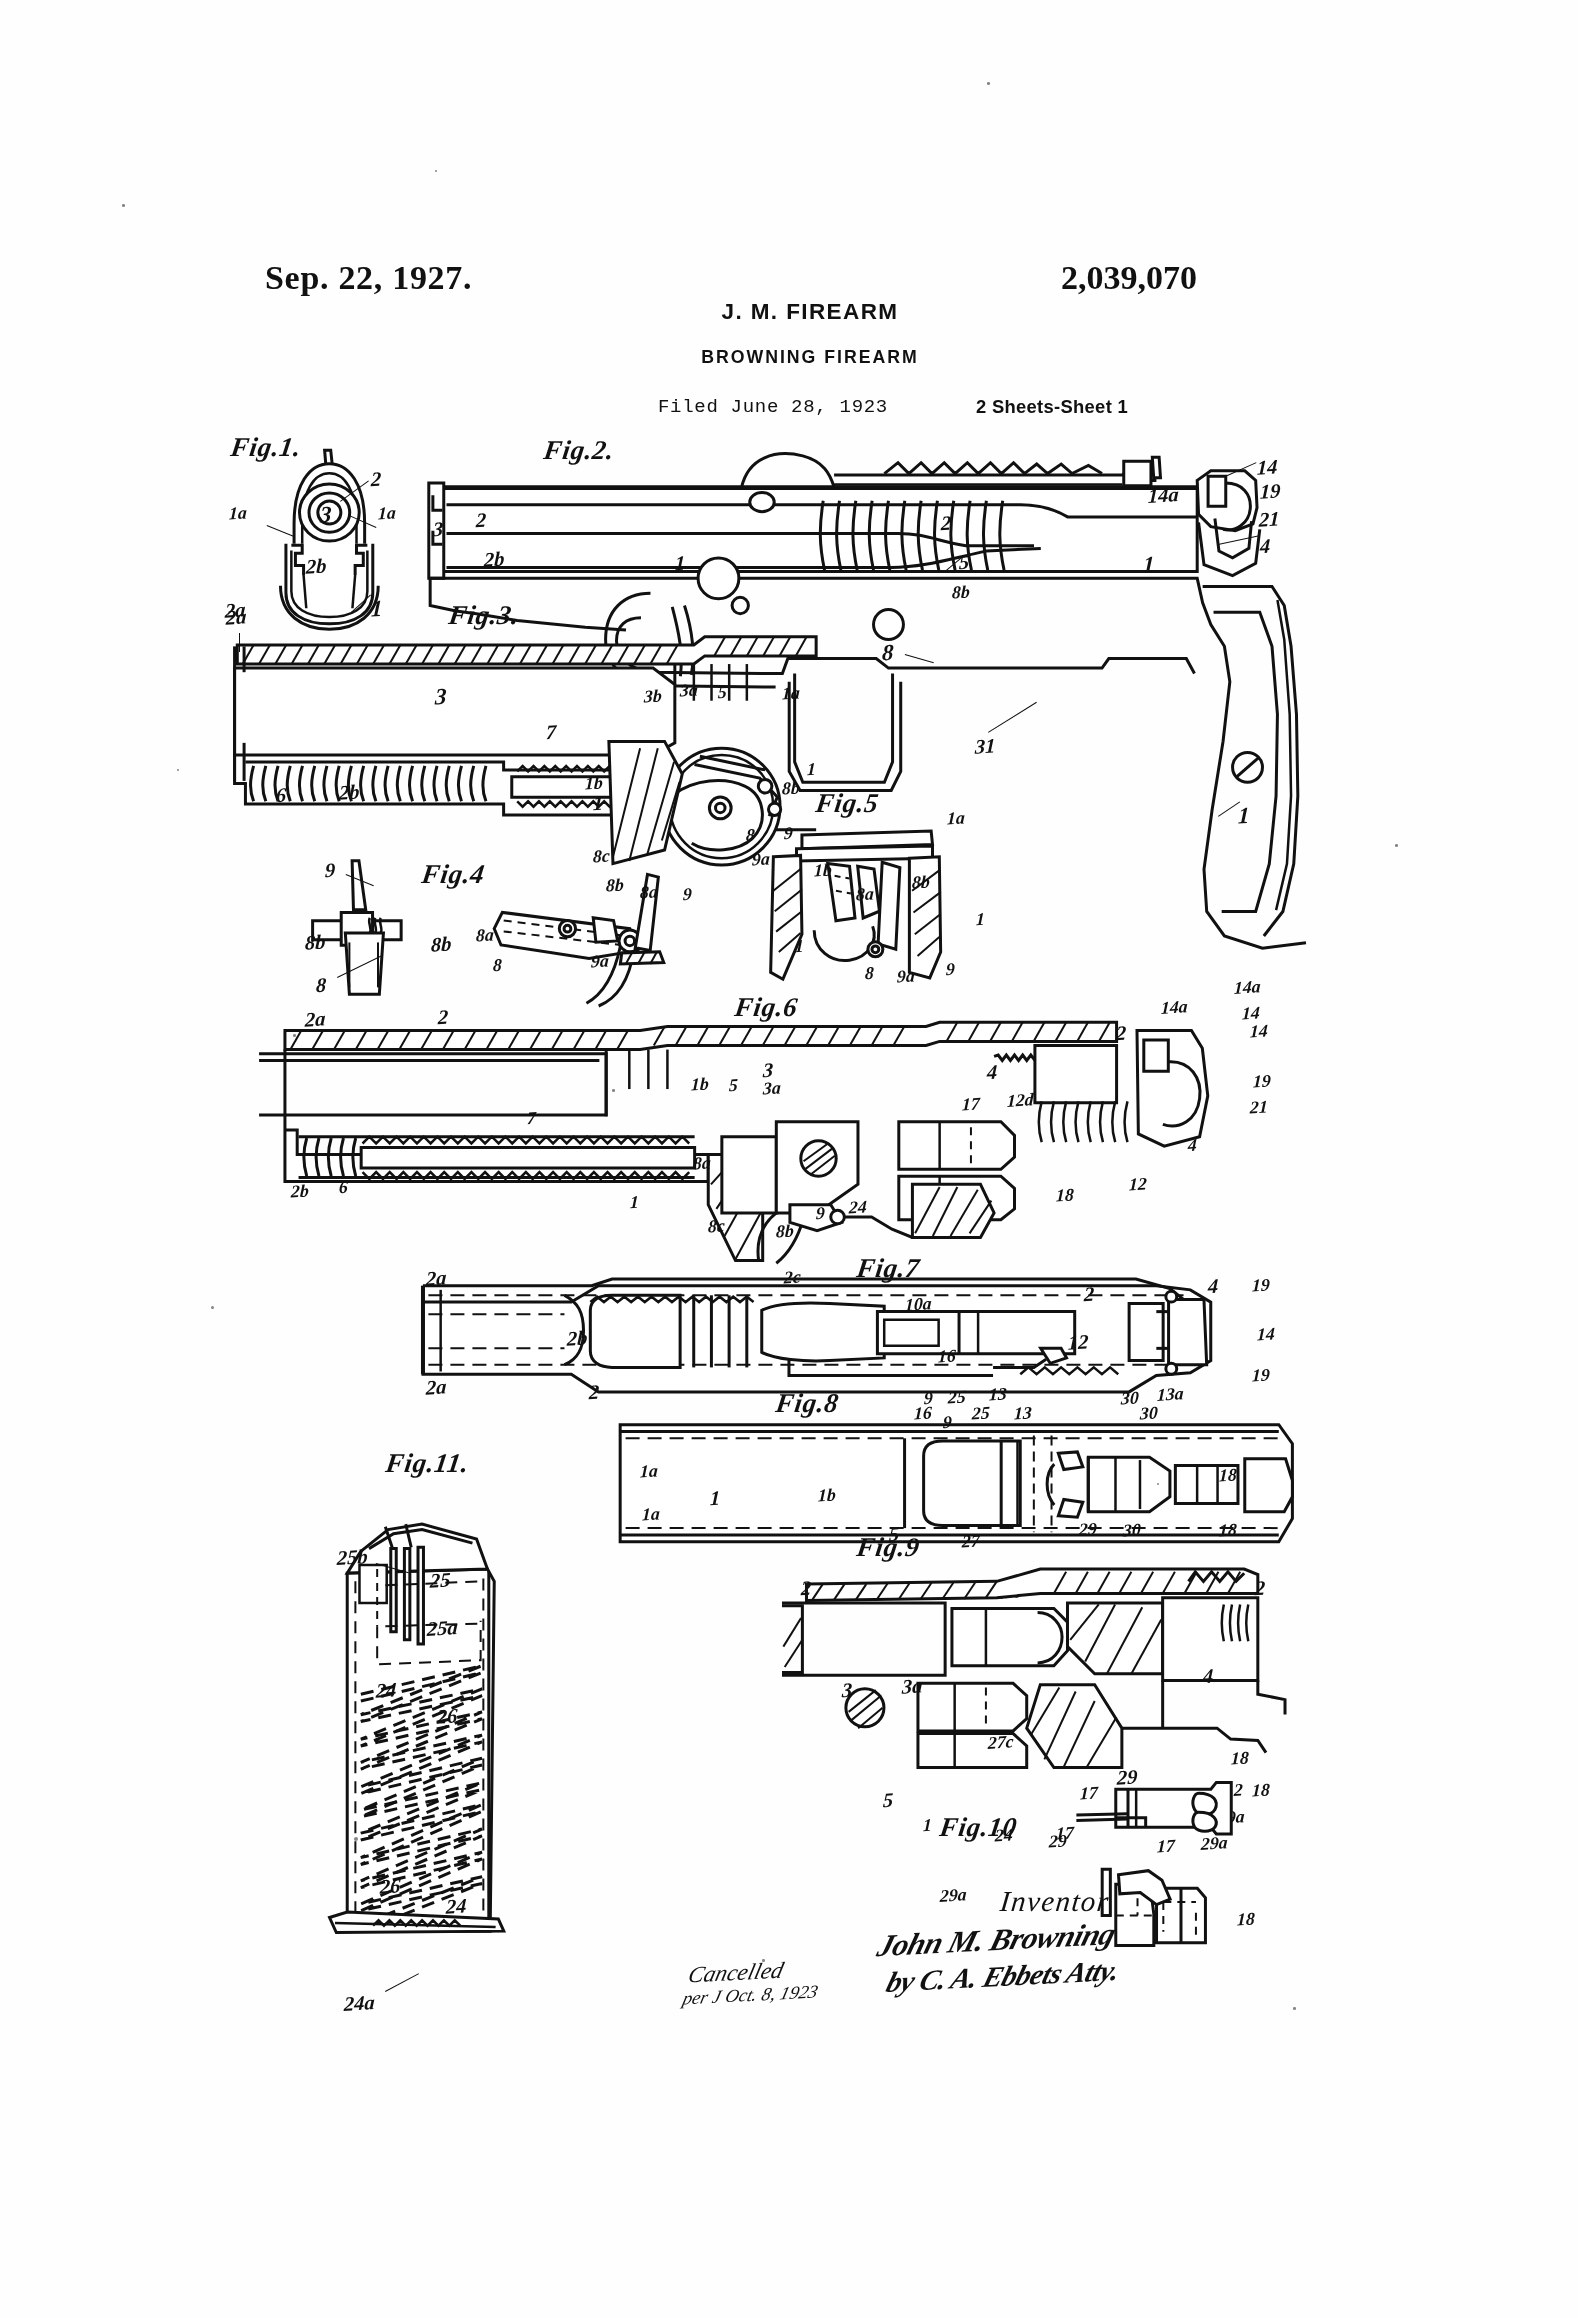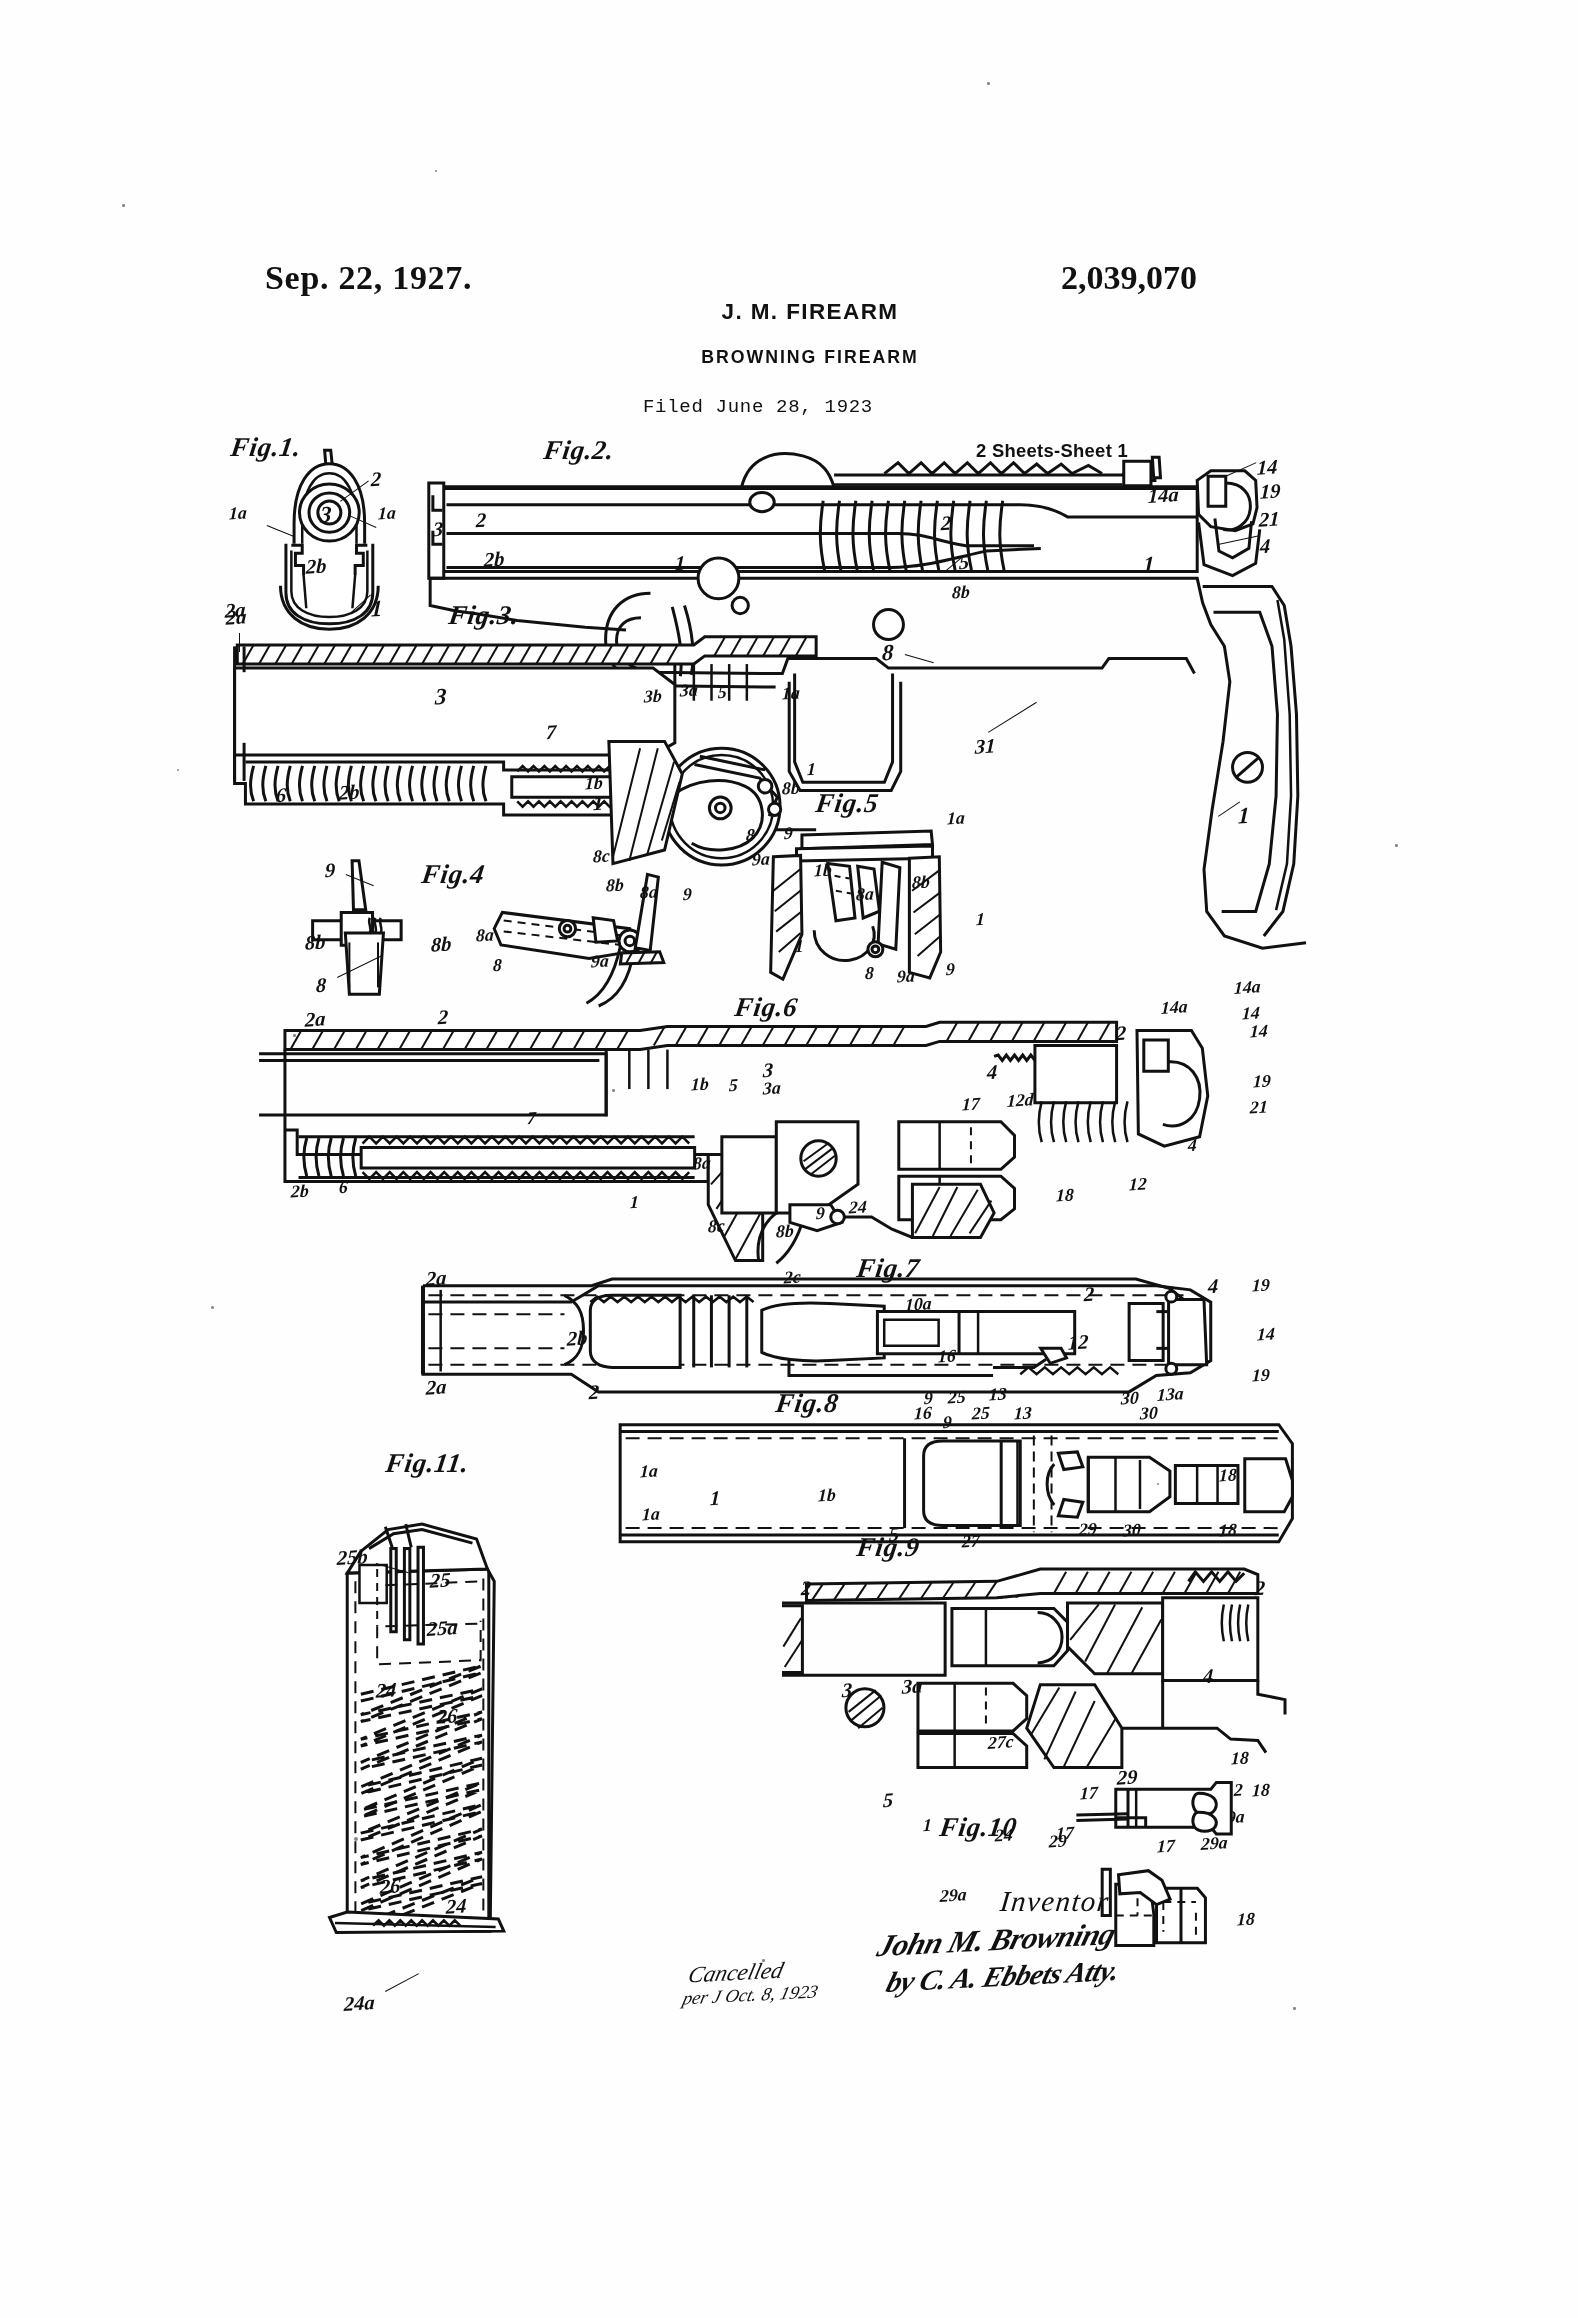--- a/index.html
+++ b/index.html
@@ -34,28 +34,28 @@
     left:633px;top:299px;width:354px;text-align:center;
     font-family:"Liberation Sans",sans-serif;
     font-weight:bold;font-size:22.5px;letter-spacing:1.4px;
   }
   #hdr-title{
     left:633px;top:347px;width:354px;text-align:center;
     font-family:"Liberation Sans",sans-serif;
     font-weight:bold;font-size:17.7px;letter-spacing:2px;
   }
   #hdr-filed{
-    left:643px;top:396px;
+    left:658px;top:396px;
     font-family:"Liberation Mono",monospace;
     font-size:19px;letter-spacing:0.7px;
   }
   #hdr-sheets{
     left:976px;top:396px;
     font-family:"Liberation Sans",sans-serif;
-    font-weight:bold;font-size:18.4px;letter-spacing:0.3px;margin-top:44px;
+    font-weight:bold;font-size:18.4px;letter-spacing:0.3px;
   }
 
   
   .figcap{
     position:absolute;
     font-family:"Liberation Serif",serif;
     font-style:italic;font-weight:bold;
     font-size:27px;
     letter-spacing:0.7px;
     transform:skewX(-8deg);

